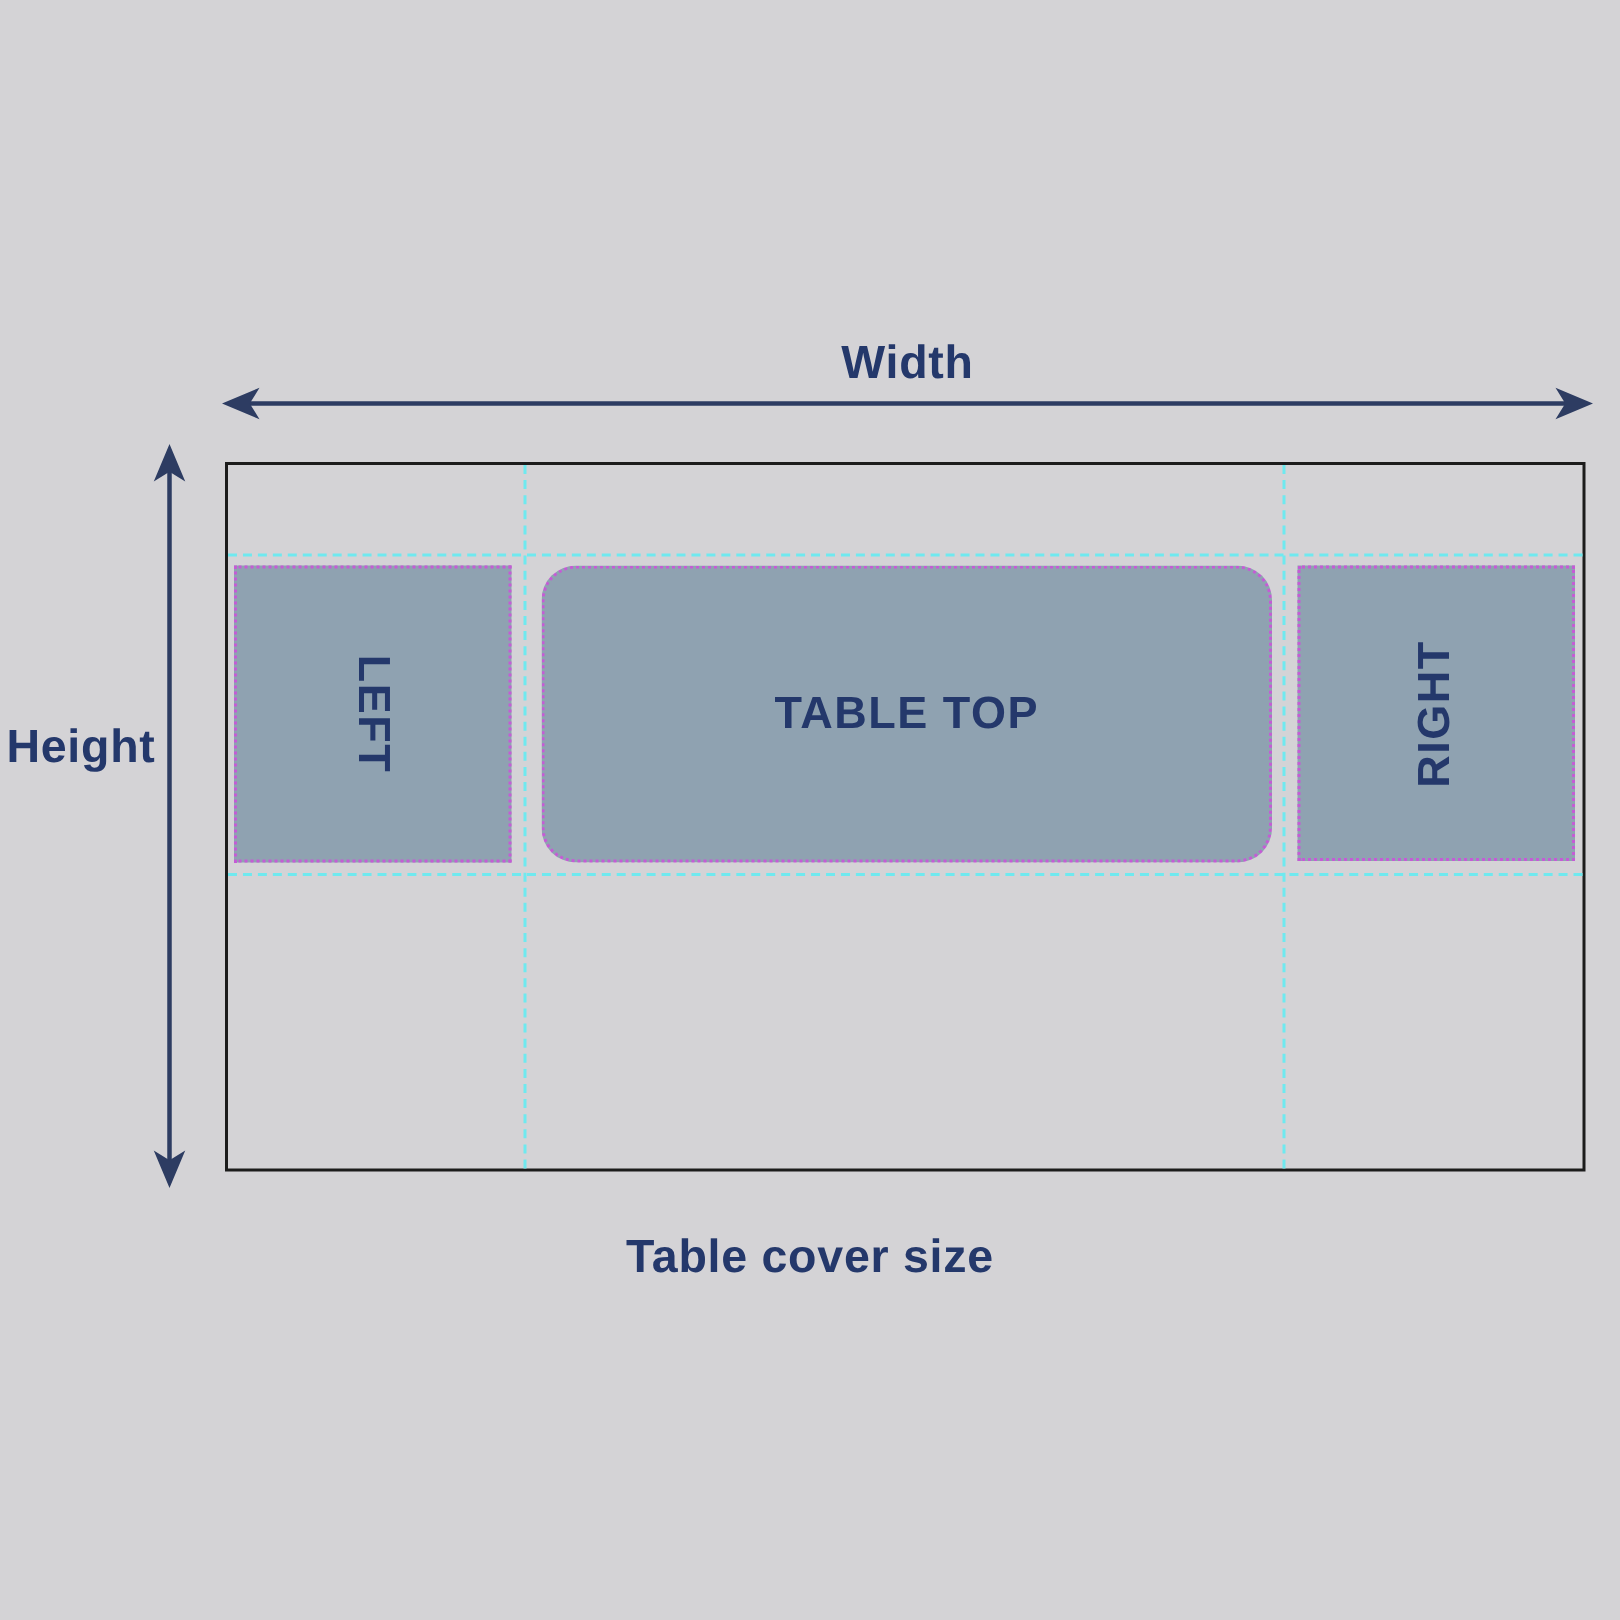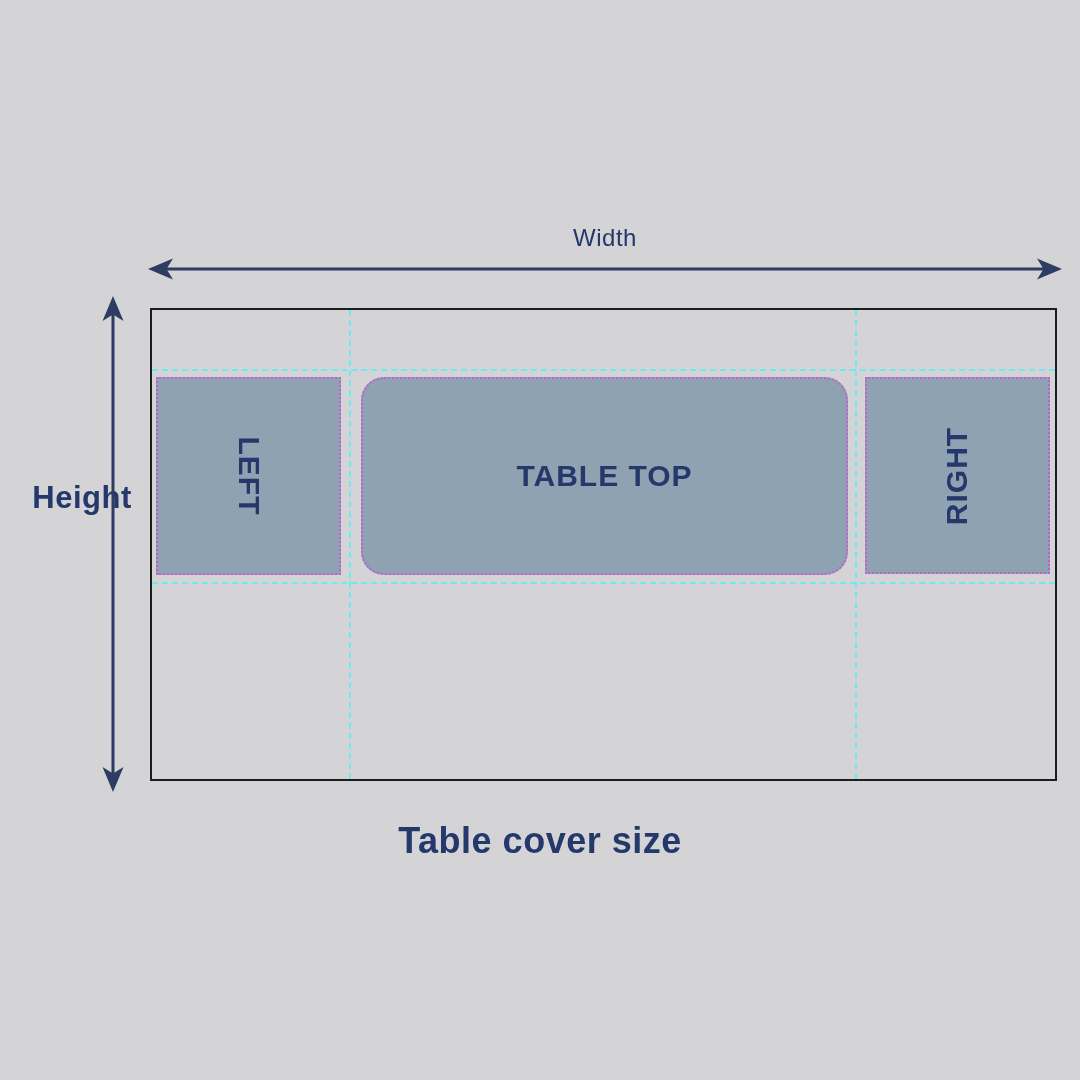--- a/index.html
+++ b/index.html
@@ -14,31 +14,31 @@
   * { margin: 0; padding: 0; box-sizing: border-box; }
   html, body {
     width: 1080px; height: 1080px;
     font-family: "Liberation Sans", "DejaVu Sans", sans-serif;
   }
   body { background: var(--background); overflow: hidden; }
   .canvas { position: relative; width: 1080px; height: 1080px; }
 
   .width-label {
     position: absolute; left: 148px; top: 224px; width: 914px;
-    text-align: center; font-size: 24px; font-weight: normal;
+    text-align: center; font-size: 31px; font-weight: bold;
     color: var(--navy); letter-spacing: 0.5px;
   }
   .height-label {
     position: absolute; left: 4px; top: 480px; width: 100px;
     text-align: center; font-size: 31px; font-weight: bold;
-    color: var(--navy); letter-spacing: 0.5px; margin-left: 28px;
+    color: var(--navy); letter-spacing: 0.5px;
   }
   .caption {
     position: absolute; left: 0; top: 820px; width: 1080px;
-    text-align: center; font-size: 36px; font-weight: bold;
+    text-align: center; font-size: 31px; font-weight: bold;
     color: var(--navy); letter-spacing: 0.5px;
   }
 
   .width-arrow { position: absolute; left: 146px; top: 256px; }
   .height-arrow { position: absolute; left: 100px; top: 294px; }
 
   .outer-rect {
     position: absolute; left: 150px; top: 308px; width: 907px; height: 473px;
     border: 2px solid var(--outline); background: transparent;
   }

